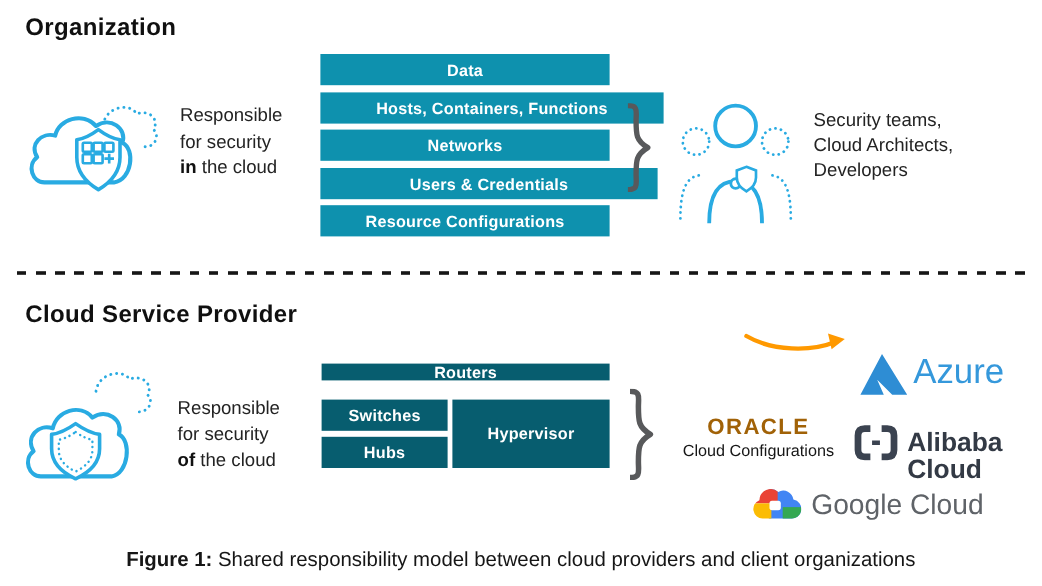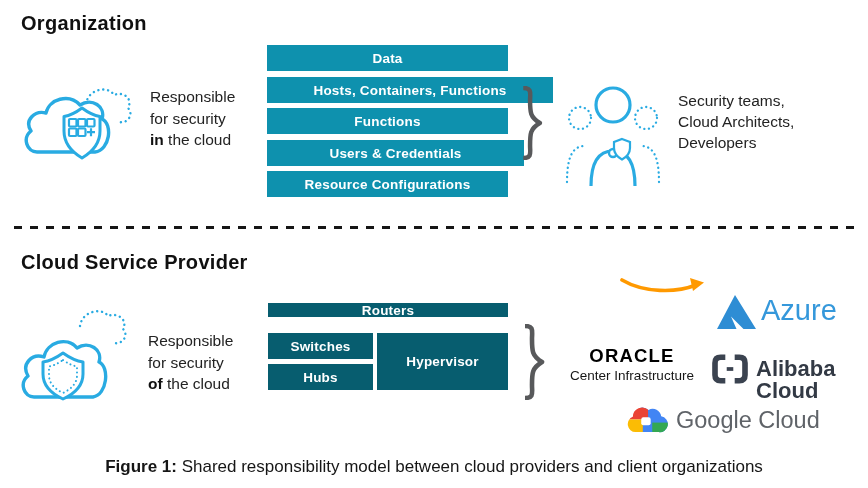--- a/index.html
+++ b/index.html
@@ -25,21 +25,21 @@
   }
   .layer.csp{background:var(--csp-teal);}
   .divider{
     position:absolute;left:14px;top:226px;width:841px;height:3px;
     background:repeating-linear-gradient(90deg,#161616 0 8px,transparent 8px 16px);
   }
   .actors{font-size:15.5px;line-height:21px;color:#232323;}
   .aws-text{font-size:36px;font-weight:700;color:#252F3E;letter-spacing:1px;line-height:1;}
   .azure-text{font-size:29px;color:#3598DB;line-height:1;}
   .oracle-wrap{width:142px;text-align:center;}
-  .oracle-text{font-size:18.5px;font-weight:700;color:#000000;letter-spacing:1.2px;line-height:1;}
+  .oracle-text{font-size:18.5px;font-weight:700;color:#a16207;letter-spacing:1.2px;line-height:1;}
   .oracle-sub{font-size:13.5px;color:#161616;margin-top:2px;}
   .alibaba-text{font-size:22px;font-weight:700;color:#333A45;line-height:1;}
   .google-text{font-size:23.5px;color:#5F6368;line-height:1;}
   .caption{position:absolute;left:0;top:457px;width:100%;text-align:center;font-size:17px;color:#161616;}
   .caption b{font-weight:700;}
   svg{display:block;}
 </style>
 </head>
 <body>
 
@@ -64,22 +64,22 @@
   </div>
 
   <div class="abs resp" style="left:150px;top:86px;">
     <div>Responsible</div>
     <div>for security</div>
     <div><b>in</b> <span>the cloud</span></div>
   </div>
 
   <div class="layer" style="left:267px;top:45px;width:241px;height:26px;">Data</div>
   <div class="layer" style="left:267px;top:77px;width:286px;height:26px;">Hosts, Containers, Functions</div>
-  <div class="layer" style="left:267px;top:108px;width:241px;height:26px;">Functions</div>
-  <div class="layer" style="left:267px;top:140px;width:257px;height:26px;">Users &amp; Credentials</div>
+  <div class="layer" style="left:267px;top:108px;width:241px;height:26px;">Networks</div>
+  <div class="layer" style="left:267px;top:140px;width:281px;height:26px;">Users &amp; Credentials</div>
   <div class="layer" style="left:267px;top:171px;width:241px;height:26px;">Resource Configurations</div>
 
   <div class="abs" style="left:520px;top:86px;">
     <svg width="26" height="74" viewBox="0 0 26 76" fill="none" stroke="#58595B" stroke-width="4.6" stroke-linejoin="round">
       <path d="M3,2 C12,2 10,7 10,15 C10,27 10,32 20,38 C10,44 10,49 10,61 C10,69 12,74 3,74"></path>
     </svg>
   </div>
 
   <div class="abs" style="left:565px;top:84px;">
     <svg width="96" height="104" viewBox="0 0 96 104" fill="none" stroke="#29ABE2">
@@ -141,21 +141,21 @@
 
   <div class="abs" style="left:714px;top:293px;">
     <svg width="44" height="38" viewBox="0 0 44 38">
       <path d="M21,2 L42,36 L29.5,36 L17,23.5 L22.5,36 L3,36 Z" fill="#2E8DD4"></path>
     </svg>
   </div>
   <div class="abs azure-text" style="left:761px;top:296px;">Azure</div>
 
   <div class="abs oracle-wrap" style="left:561px;top:347px;">
     <div class="oracle-text">ORACLE</div>
-    <div class="oracle-sub">Center Infrastructure</div>
+    <div class="oracle-sub">Cloud Configurations</div>
   </div>
 
   <div class="abs" style="left:711px;top:354px;">
     <svg width="38" height="30" viewBox="0 0 40 32" fill="none" stroke="#3B4350">
       <path d="M15,3.5 H10 Q4,3.5 4,9.5 V22.5 Q4,28.5 10,28.5 H15" stroke-width="6"></path>
       <path d="M25,3.5 H30 Q36,3.5 36,9.5 V22.5 Q36,28.5 30,28.5 H25" stroke-width="6"></path>
       <line x1="16.5" y1="16" x2="23.5" y2="16" stroke-width="4"></line>
     </svg>
   </div>
   <div class="abs alibaba-text" style="left:756px;top:358px;">Alibaba Cloud</div>

